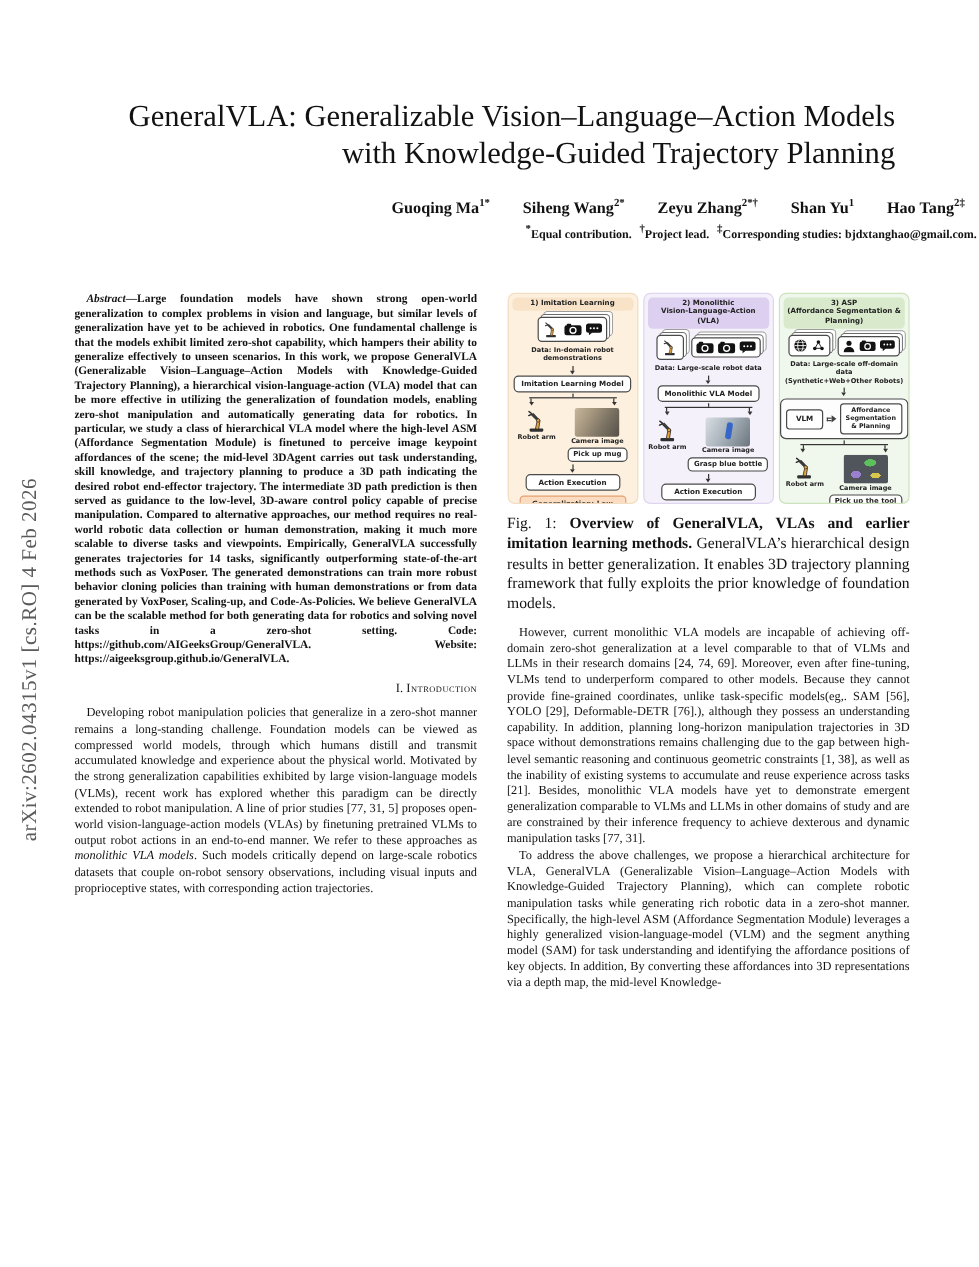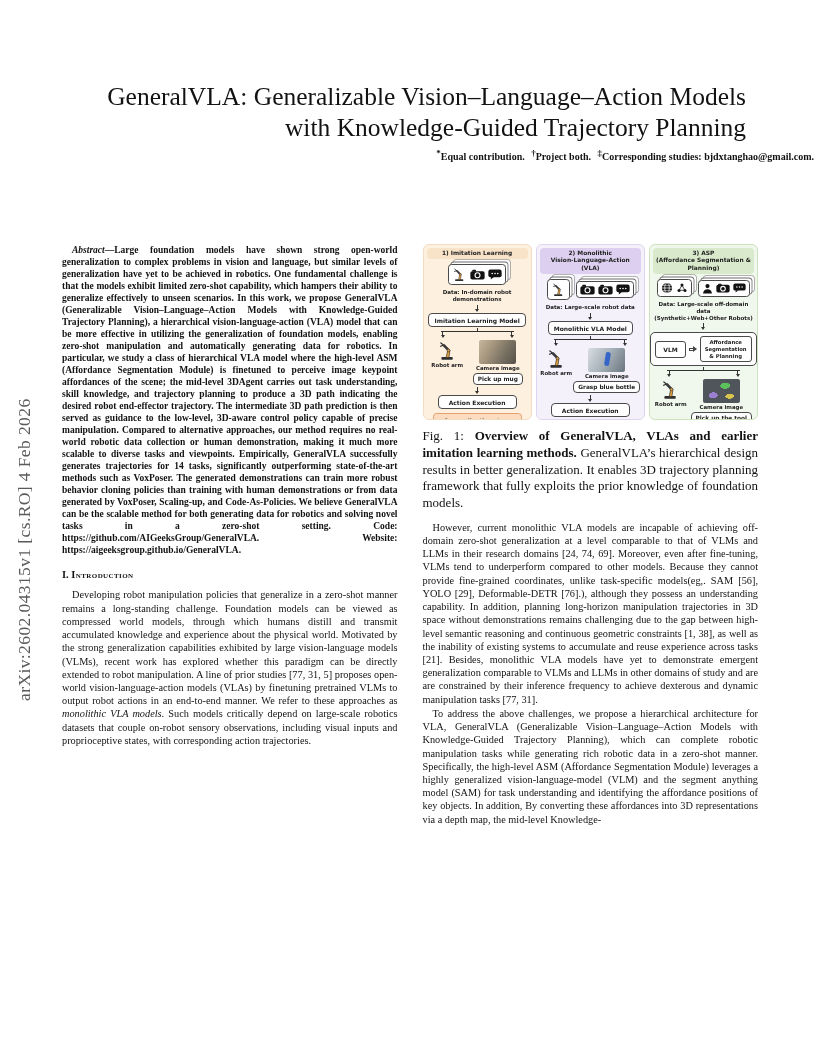--- a/index.html
+++ b/index.html
@@ -32,21 +32,21 @@
   .cols { position:absolute; left:62px; top:244px; width:696px; display:flex; gap:25px; }
   .col { width:338px; }
 
   .abstract {
     font-size:9.5px; font-weight:bold; line-height:1.265;
     text-align:justify; text-indent:10px; margin:0;
   }
   .abstract .abs-label { font-style:italic; }
   .abstract .url { white-space:normal; }
 
-  .sec-head { text-align:left; font-size:10.5px; margin:13px 0 8px; font-weight:700; }
+  .sec-head { text-align:right; font-size:10.5px; margin:13px 0 8px; font-weight:400; }
   .sec-head .sc { font-variant:small-caps; letter-spacing:0.4px; }
 
   .para { font-size:10.3px; line-height:1.285; text-align:justify; text-indent:10px; margin:0 0 1px; }
   .caption { font-size:13px; line-height:1.29; text-align:justify; margin:8px 0 9px; }
 
   
   .fig { display:flex; gap:4px; height:176px; }
   .panel {
     flex:1 1 0; border-radius:6px; padding:3px 3px 4px;
     display:flex; flex-direction:column; align-items:center;
@@ -172,25 +172,32 @@
   </defs>
 </svg>
 
 <div class="page">
 
   <div class="arxiv">arXiv:2602.04315v1  [cs.RO]  4 Feb 2026</div>
 
   <div class="header">
     <h1 class="title">GeneralVLA: Generalizable Vision–Language–Action Models with Knowledge-Guided Trajectory Planning</h1>
 
+    <div class="authors">
+      <span class="author"><span>Guoqing Ma</span><sup>1*</sup></span>
+      <span class="author"><span>Siheng Wang</span><sup>2*</sup></span>
+      <span class="author"><span>Zeyu Zhang</span><sup>2*†</sup></span>
+      <span class="author"><span>Shan Yu</span><sup>1</sup></span>
+      <span class="author"><span>Hao Tang</span><sup>2‡</sup></span>
+    </div>
 
 
     <div class="notes">
       <span class="note-part"><sup>*</sup><span>Equal contribution.</span></span>
-      <span class="note-part"><sup>†</sup><span>Project both.</span></span>
+      <span class="note-part"><sup>†</sup><span>Project lead.</span></span>
       <span class="note-part"><sup>‡</sup><span>Corresponding studies: bjdxtanghao@gmail.com.</span></span>
     </div>
   </div>
 
   <div class="cols">
 
     <div class="col">
       <p class="abstract"><span class="abs-label">Abstract</span><span>—</span><span>Large foundation models have shown strong open-world generalization to complex problems in vision and language, but similar levels of generalization have yet to be achieved in robotics. One fundamental challenge is that the models exhibit limited zero-shot capability, which hampers their ability to generalize effectively to unseen scenarios. In this work, we propose GeneralVLA (Generalizable Vision–Language–Action Models with Knowledge-Guided Trajectory Planning), a hierarchical vision-language-action (VLA) model that can be more effective in utilizing the generalization of foundation models, enabling zero-shot manipulation and automatically generating data for robotics. In particular, we study a class of hierarchical VLA model where the high-level ASM (Affordance Segmentation Module) is finetuned to perceive image keypoint affordances of the scene; the mid-level 3DAgent carries out task understanding, skill knowledge, and trajectory planning to produce a 3D path indicating the desired robot end-effector trajectory. The intermediate 3D path prediction is then served as guidance to the low-level, 3D-aware control policy capable of precise manipulation. Compared to alternative approaches, our method requires no real-world robotic data collection or human demonstration, making it much more scalable to diverse tasks and viewpoints. Empirically, GeneralVLA successfully generates trajectories for 14 tasks, significantly outperforming state-of-the-art methods such as VoxPoser. The generated demonstrations can train more robust behavior cloning policies than training with human demonstrations or from data generated by VoxPoser, Scaling-up, and Code-As-Policies. We believe GeneralVLA can be the scalable method for both generating data for robotics and solving novel tasks in a zero-shot setting.</span>
         <span>Code:</span>
         <span class="url">https://github.com/AIGeeksGroup/GeneralVLA.</span>

